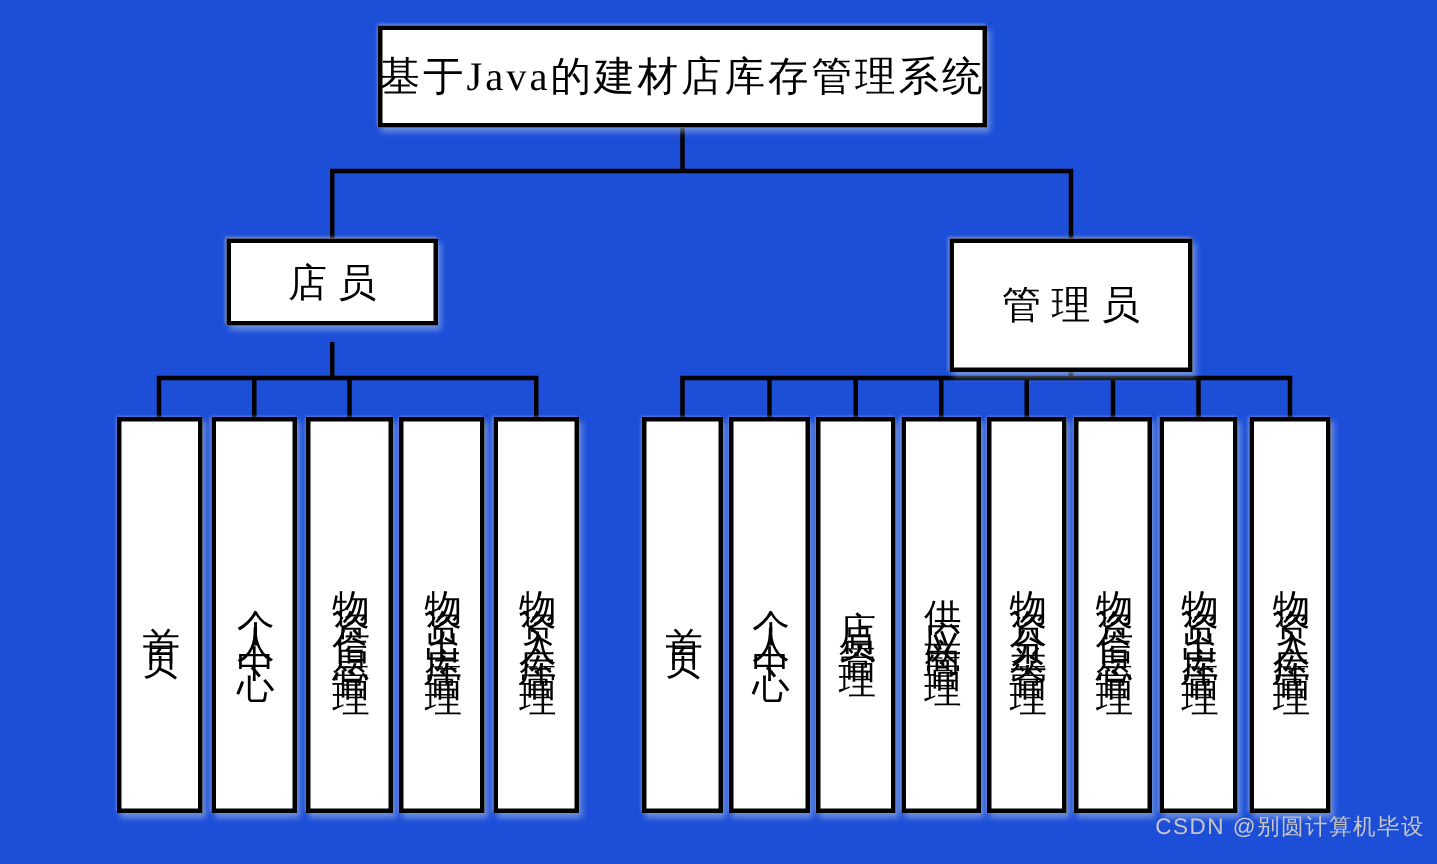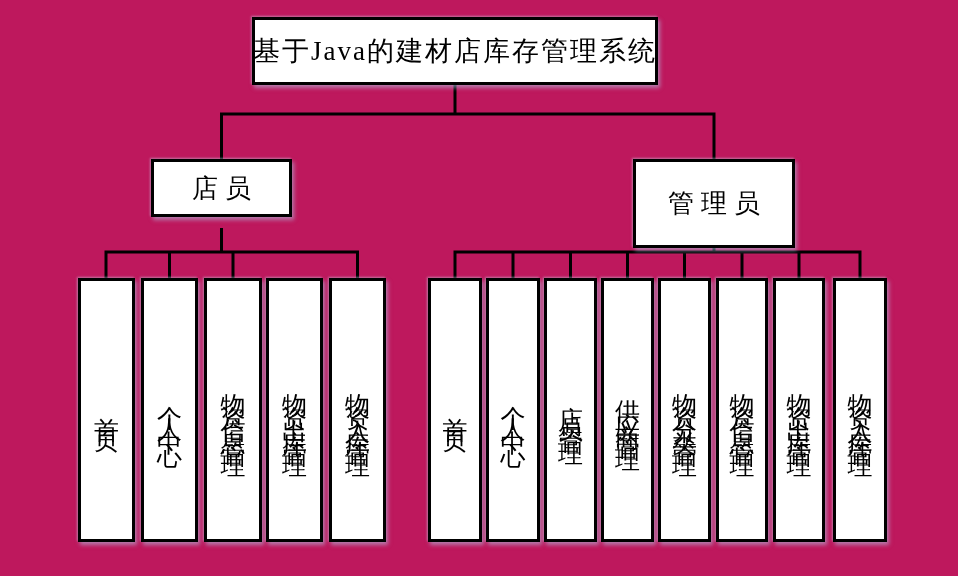--- a/index.html
+++ b/index.html
@@ -1,17 +1,17 @@
 <!DOCTYPE html>
 <html><head>
 <meta charset="utf-8">
 <style>
   html,body{margin:0;padding:0;background:#ffffff;}
   .canvas{
-    position:relative;width:958px;height:576px;background:#be185d;overflow:hidden;
+    position:relative;width:958px;height:576px;background:#1d4ed8;overflow:hidden;
     font-family:"Liberation Serif","DejaVu Serif",serif;color:#000;
   }
   .connectors{position:absolute;left:0;top:0;width:958px;height:576px;}
   .box{
     position:absolute;box-sizing:border-box;background:#ffffff;
     border:3px solid #000000;display:flex;align-items:center;justify-content:center;
     box-shadow:2px 3px 4px rgba(173,196,230,.55), -1px -1px 2px rgba(205,222,244,.45);
   }
   .root-box{left:252px;top:17px;width:406px;height:68px;}
   .root-box span{font-size:27px;letter-spacing:2px;white-space:nowrap;}
@@ -85,14 +85,15 @@
   <div class="box leaf" style="left:716px;width:52px;">
     <span>物资信息管理</span>
   </div>
   <div class="box leaf" style="left:773px;width:52px;">
     <span>物资出库管理</span>
   </div>
   <div class="box leaf" style="left:833px;width:54px;">
     <span>物资入库管理</span>
   </div>
 
+  <div class="watermark">CSDN @别圆计算机毕设</div>
 
 </div>
 
 </body></html>

